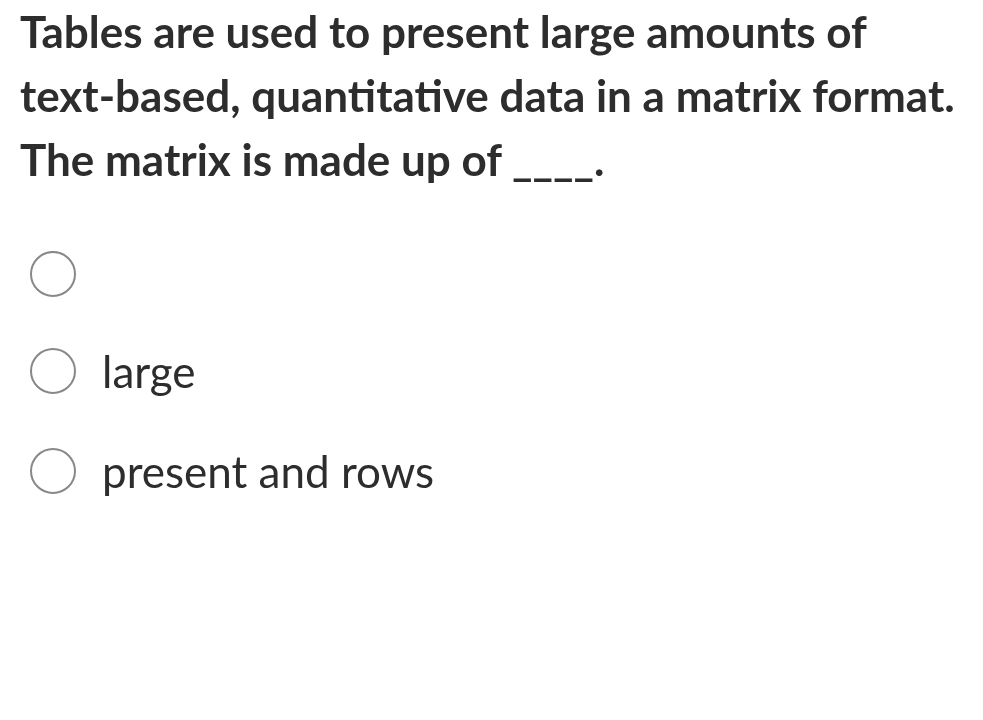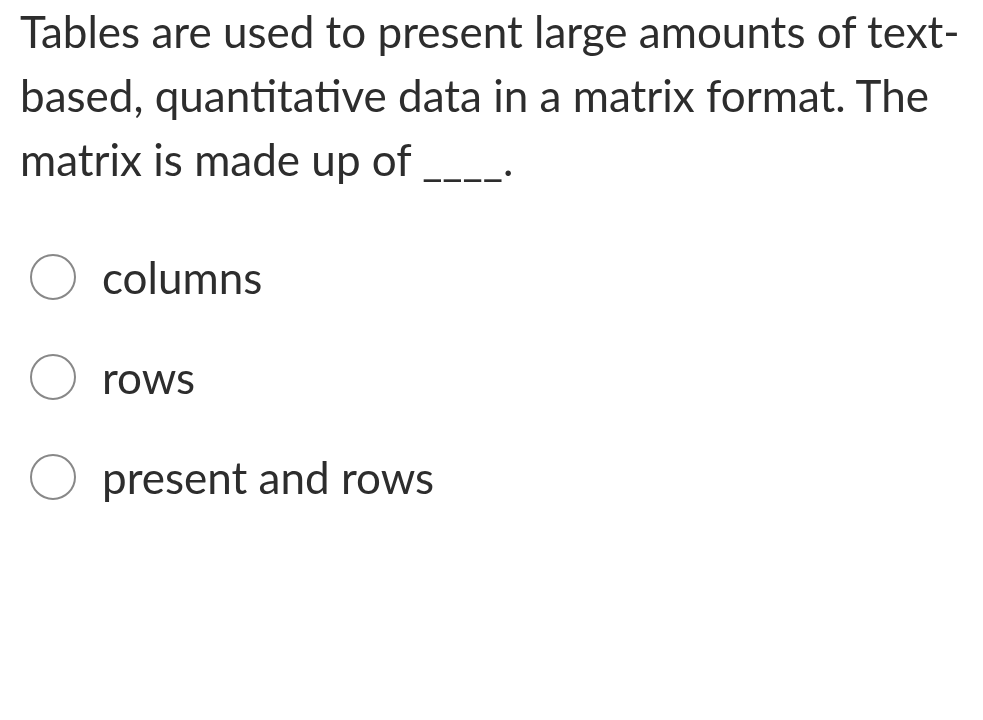--- a/index.html
+++ b/index.html
@@ -12,21 +12,21 @@
       background: #ffffff;
       padding: 0px 20px 20px 20px;
       color: #2d2d2d;
       width: 983px;
     }
     .question-text {
       font-size: 44px;
       line-height: 1.45;
       color: #2d2d2d;
       margin-bottom: 60px;
-      font-weight: 400;
+      font-weight: 700;
     }
     .options {
       padding-left: 10px;
     }
     .option {
       display: flex;
       align-items: center;
       margin-bottom: 48px;
       cursor: pointer;
     }
@@ -46,23 +46,22 @@
     }
   </style>
 </head>
 <body>
 
 <div class="question-text">Tables are used to present large amounts of text-based, quantitative data in a matrix format. The matrix is made up of ____.</div>
 
 <div class="options">
   <div class="option">
     <span class="radio-circle"></span>
-    <span class="option-label">columns</span>
   </div>
   <div class="option">
     <span class="radio-circle"></span>
-    <span class="option-label">rows</span>
+    <span class="option-label">large</span>
   </div>
   <div class="option">
     <span class="radio-circle"></span>
     <span class="option-label">present and rows</span>
   </div>
 </div>
 
 </body></html>

